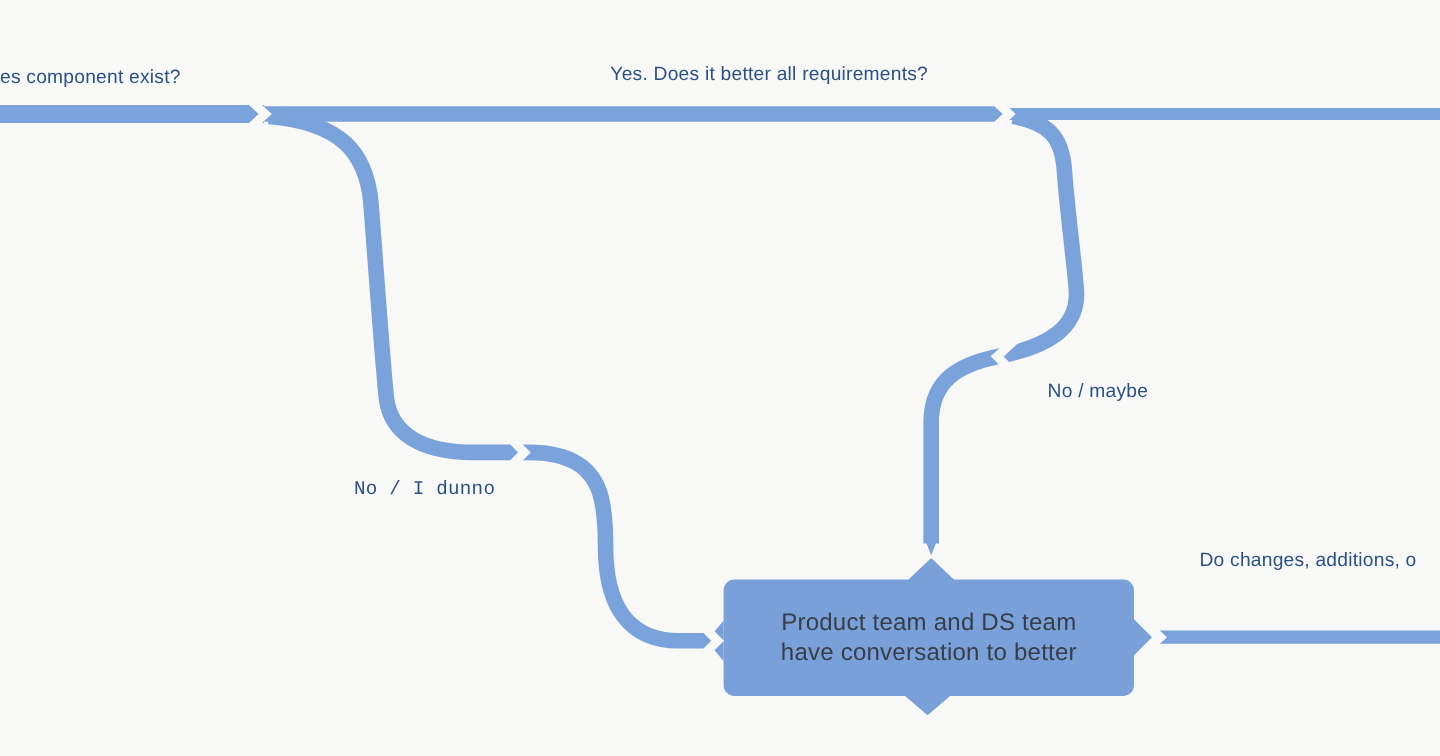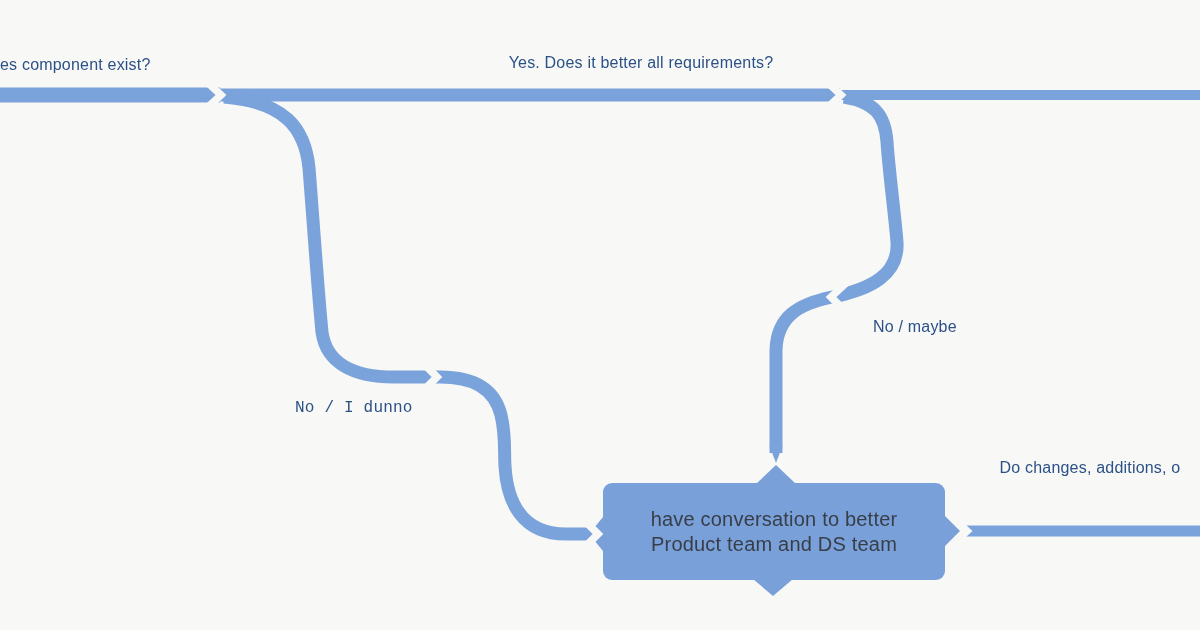--- a/index.html
+++ b/index.html
@@ -83,15 +83,15 @@
 
 <div class="label" style="left:295px;top:396px;font-family:Liberation Mono, monospace;">No / I dunno</div>
 
 <div class="label" style="left:841px;top:315px;margin-left:32px;">No / maybe</div>
 
 <div class="label" id="label-do-changes" style="left:940px;top:456px;">
   <span>Do changes, additions, o</span><br>
 </div>
 
 <div id="box-text">
+  <div>Product team and DS team</div>
   <div>have conversation to better</div>
-  <div>Product team and DS team</div>
 </div>
 
 </body></html>

